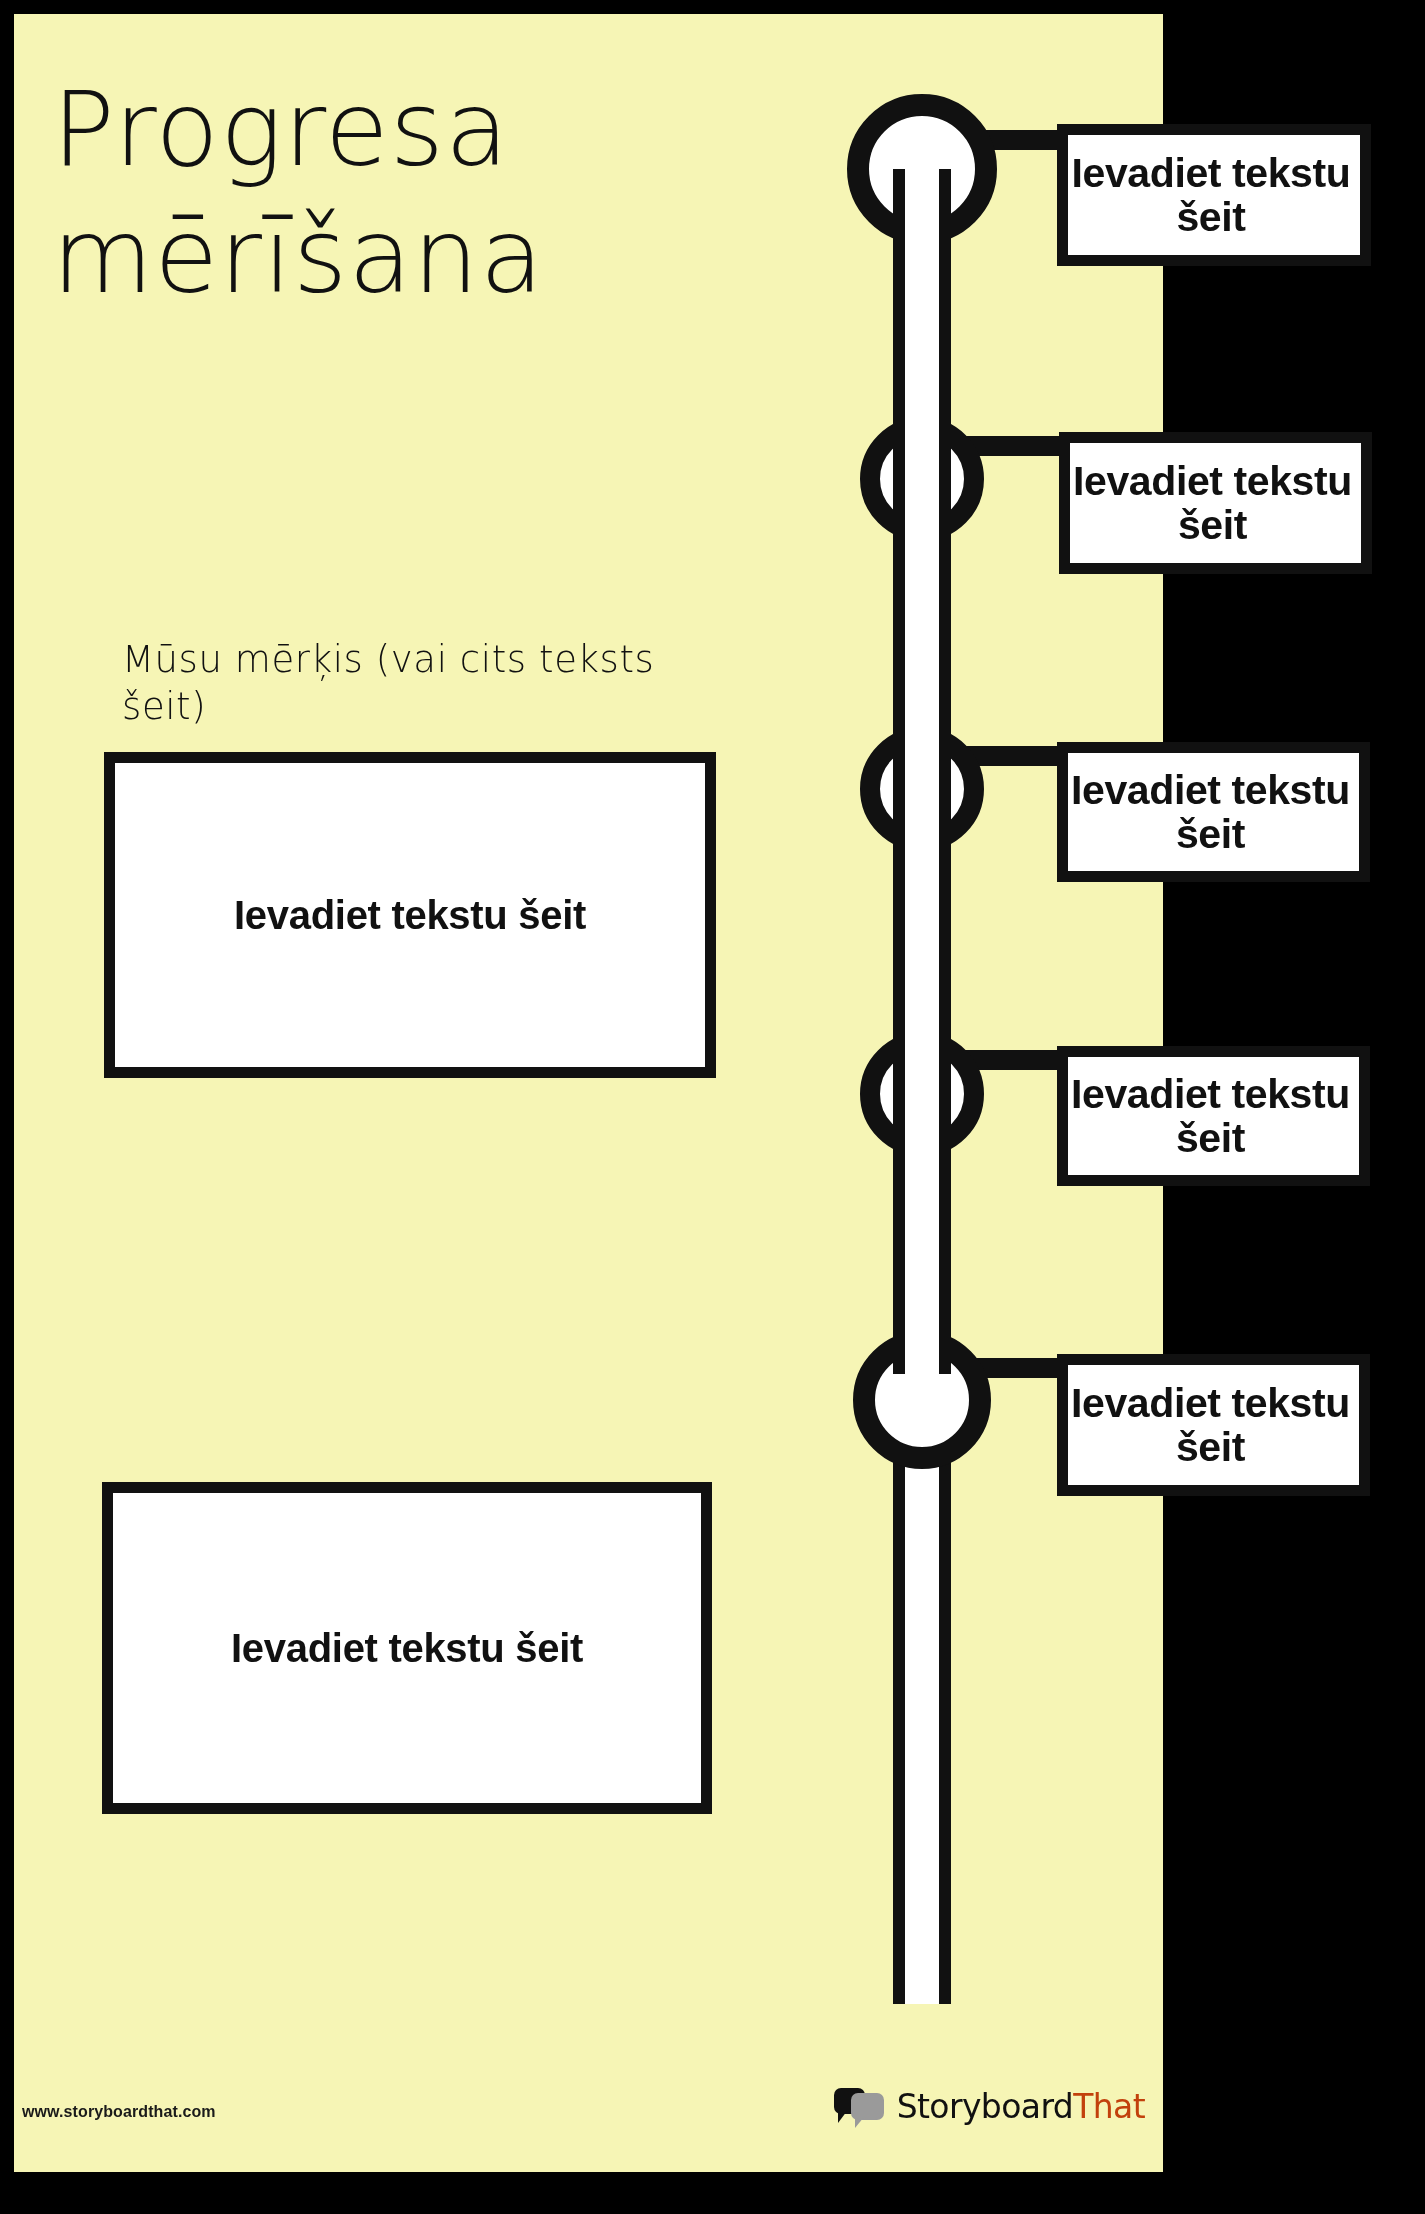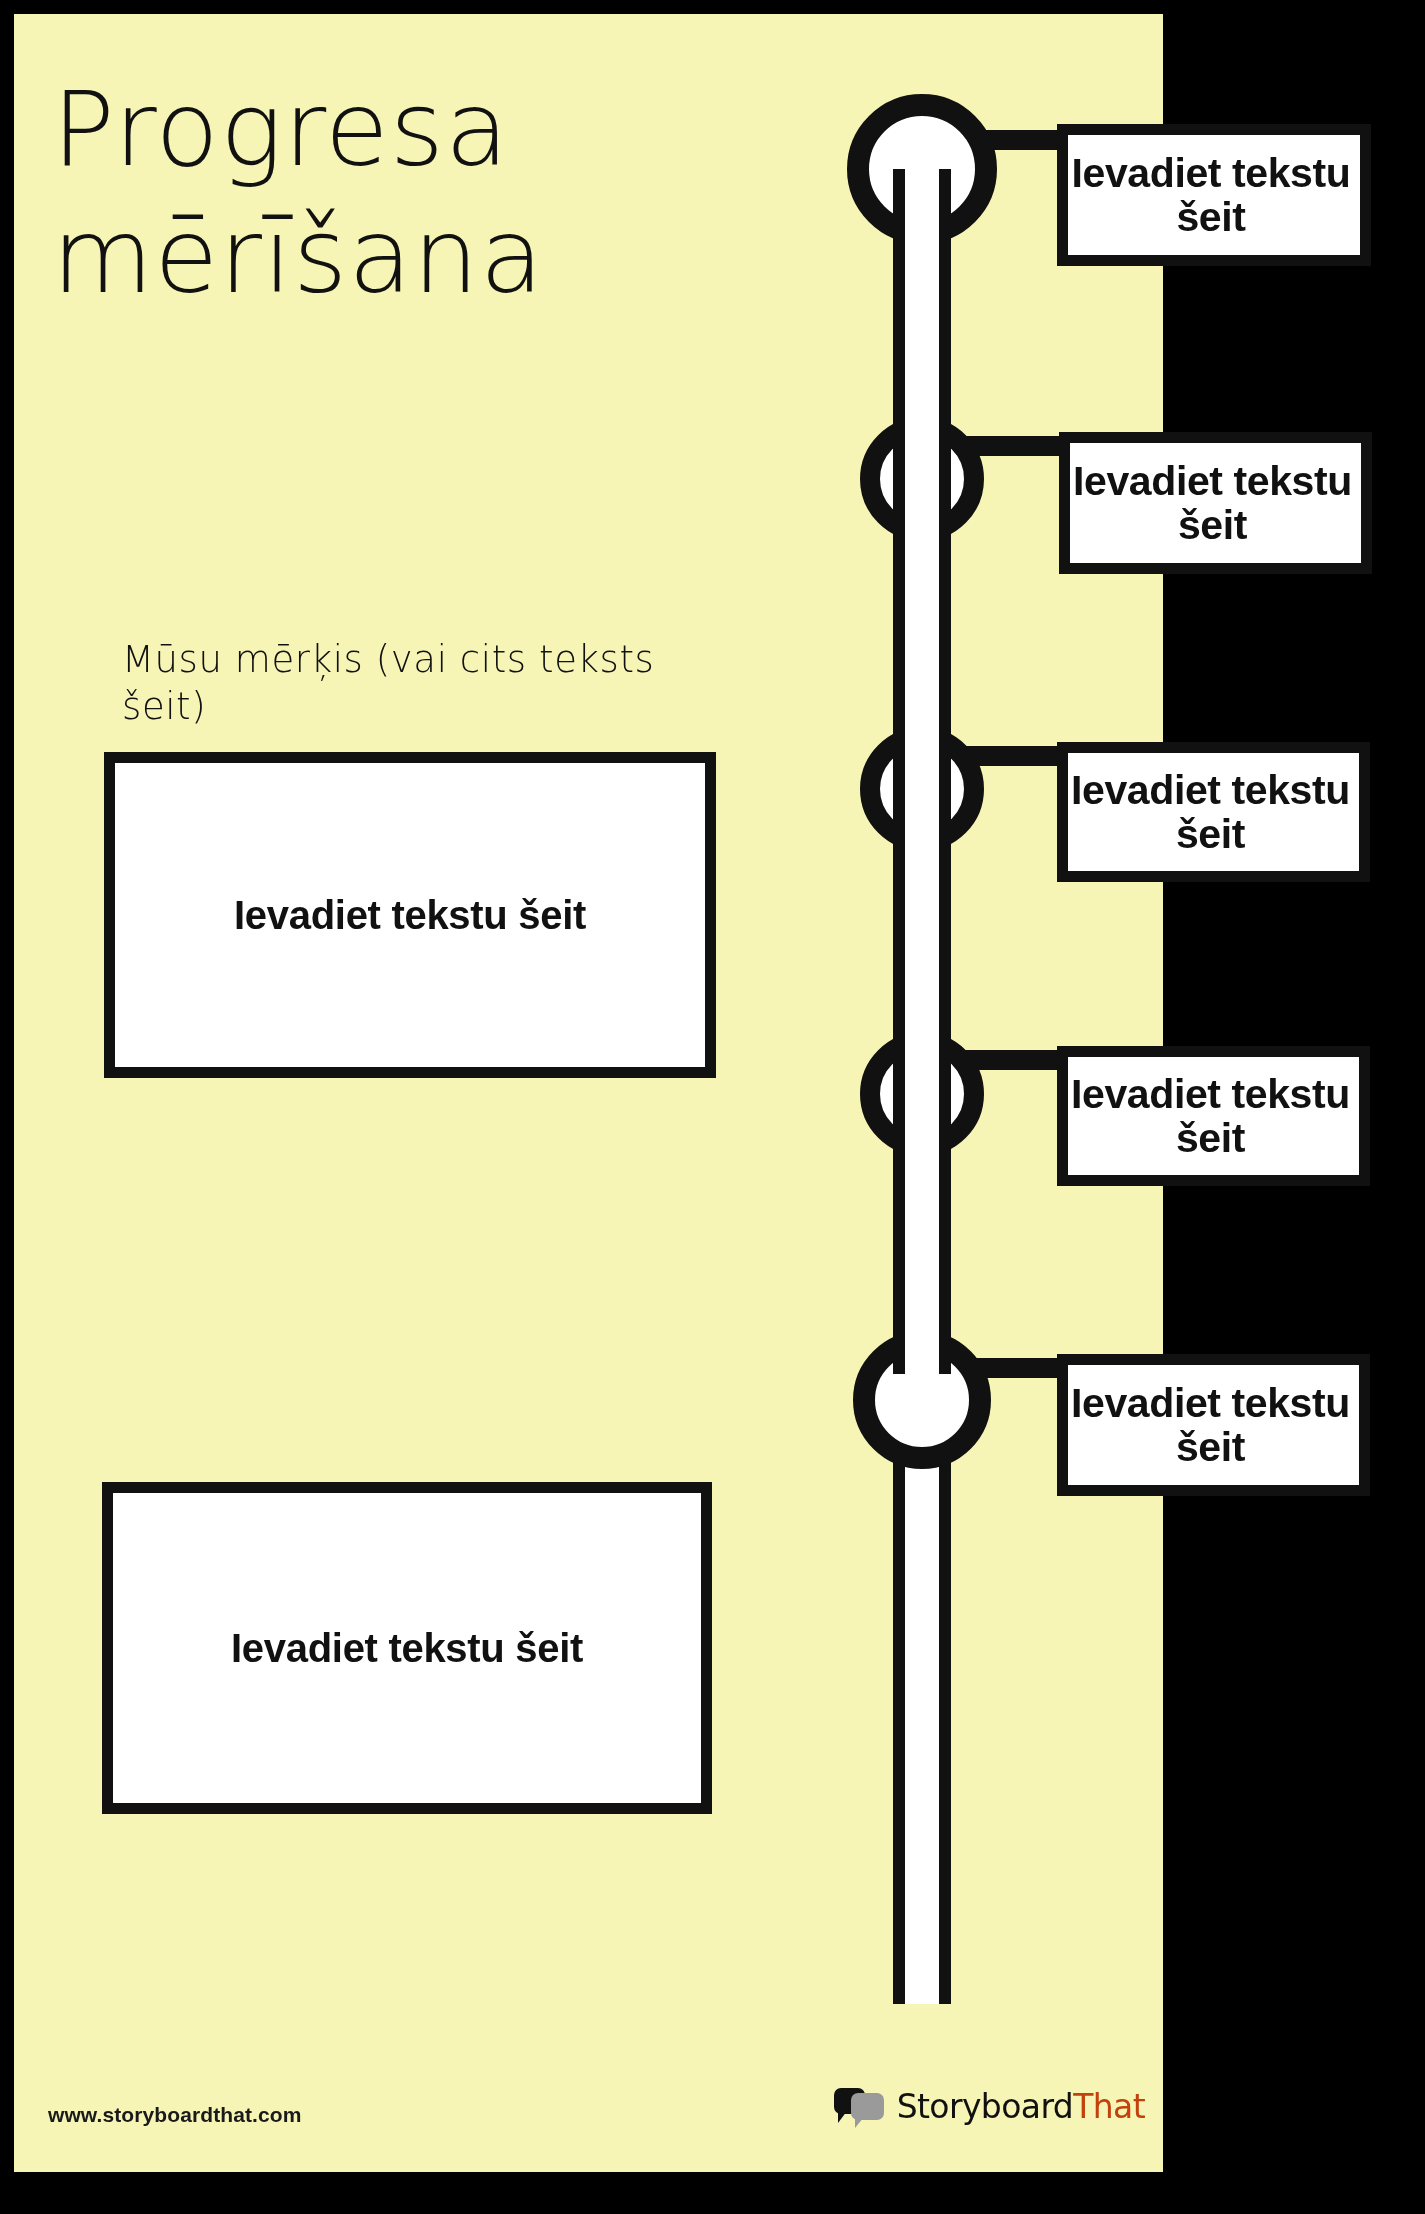--- a/index.html
+++ b/index.html
@@ -109,25 +109,25 @@
     color: #111111;
     text-align: center;
     letter-spacing: -0.4px;
     width: 340px;
     margin-left: -6px;
   }
 
   
   #footer-url {
     position: absolute;
-    left: 34px;
+    left: 8px;
     top: 2089px;
     font-family: "Liberation Sans Narrow", "Liberation Sans", sans-serif;
     font-weight: bold;
-    font-size: 21px;
+    font-size: 16px;
     color: #1a1a1a;
     letter-spacing: 0.1px;
   }
 
   #logo {
     position: absolute;
     right: 18px;
     top: 2072px;
     display: flex;
     align-items: center;

